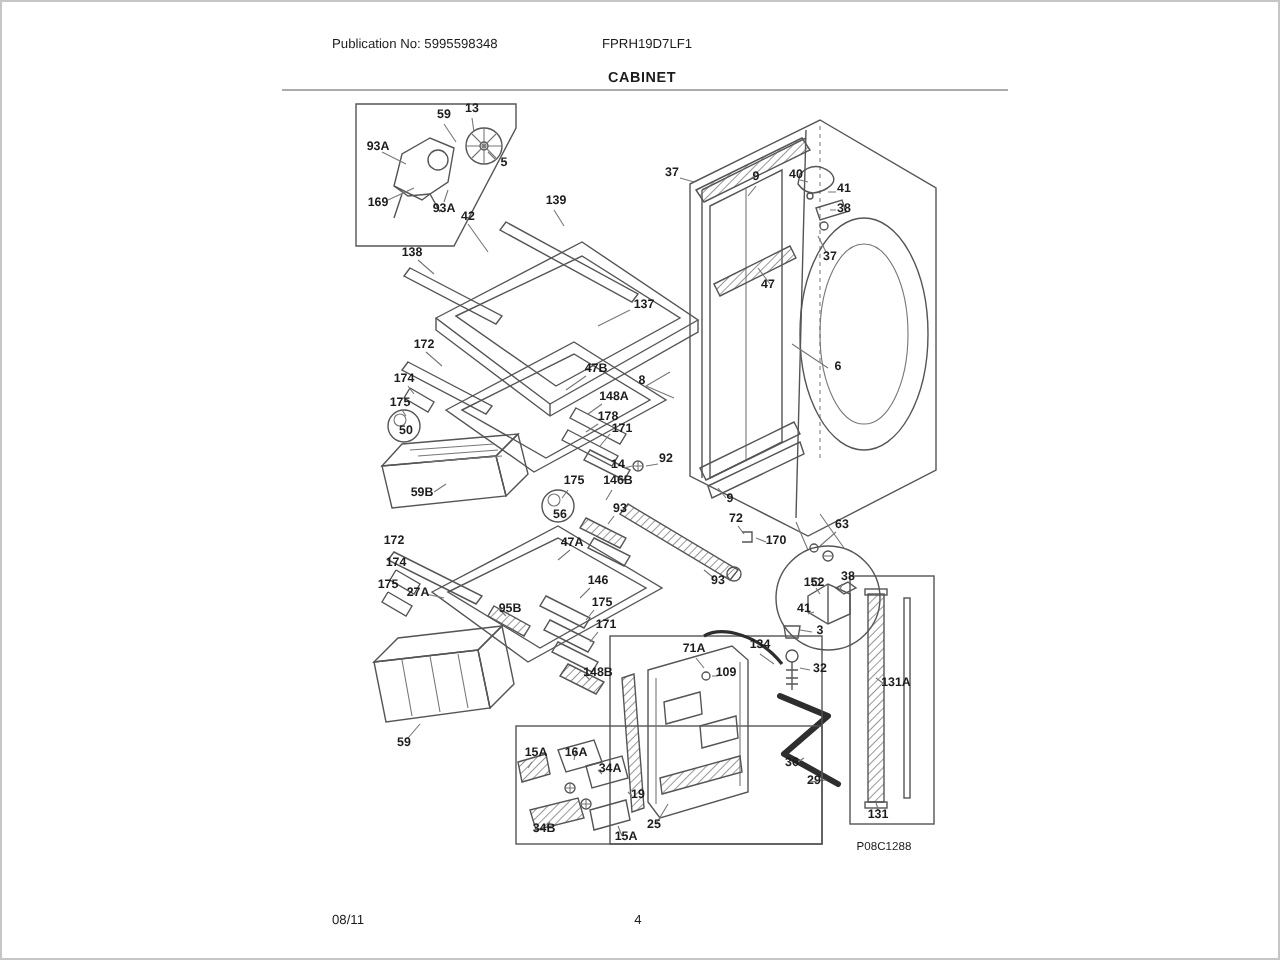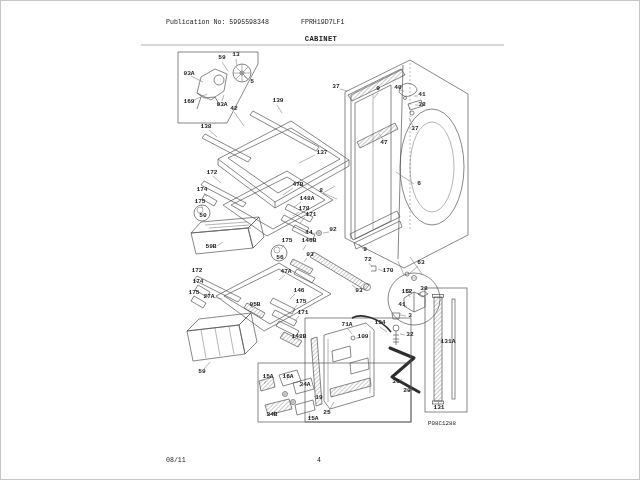--- a/index.html
+++ b/index.html
@@ -1,18 +1,18 @@
 <!DOCTYPE html>
 <html><head>
 <meta charset="utf-8">
 <style>
   html,body{margin:0;padding:0;background:#fff;}
   .page{position:relative;width:640px;height:480px;box-sizing:border-box;
         border:1px solid #c6c6c6;background:#fff;
-        font-family:Liberation Mono, monospace;}
+        font-family:Liberation Sans, sans-serif;}
   svg{display:block;}
   svg text{fill:#1c1c1c;}
   .hdr{font-size:6.6px;}
   .ttl{font-size:7.2px;font-weight:bold;letter-spacing:.3px;}
   .cap{font-size:5.8px;}
   .callout{font-size:6.2px;font-weight:bold;}
   .ln{stroke:#555;stroke-width:0.7;fill:none;}
   .lnt{stroke:#777;stroke-width:0.55;fill:none;}
   .hatched{fill:url(#hatch);stroke:#555;stroke-width:0.7;}
   .thick{stroke:#2e2e2e;stroke-width:3;fill:none;stroke-linejoin:round;stroke-linecap:round;}

